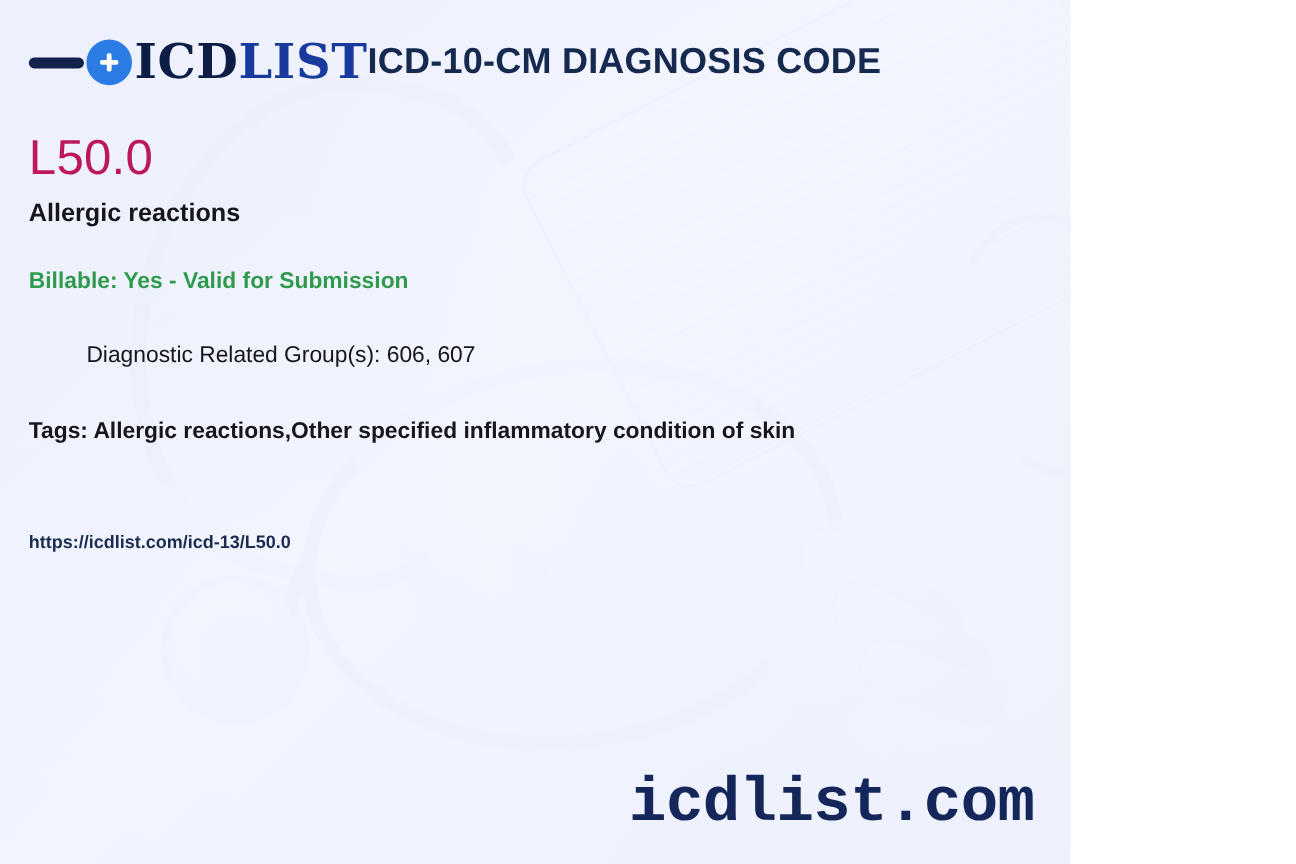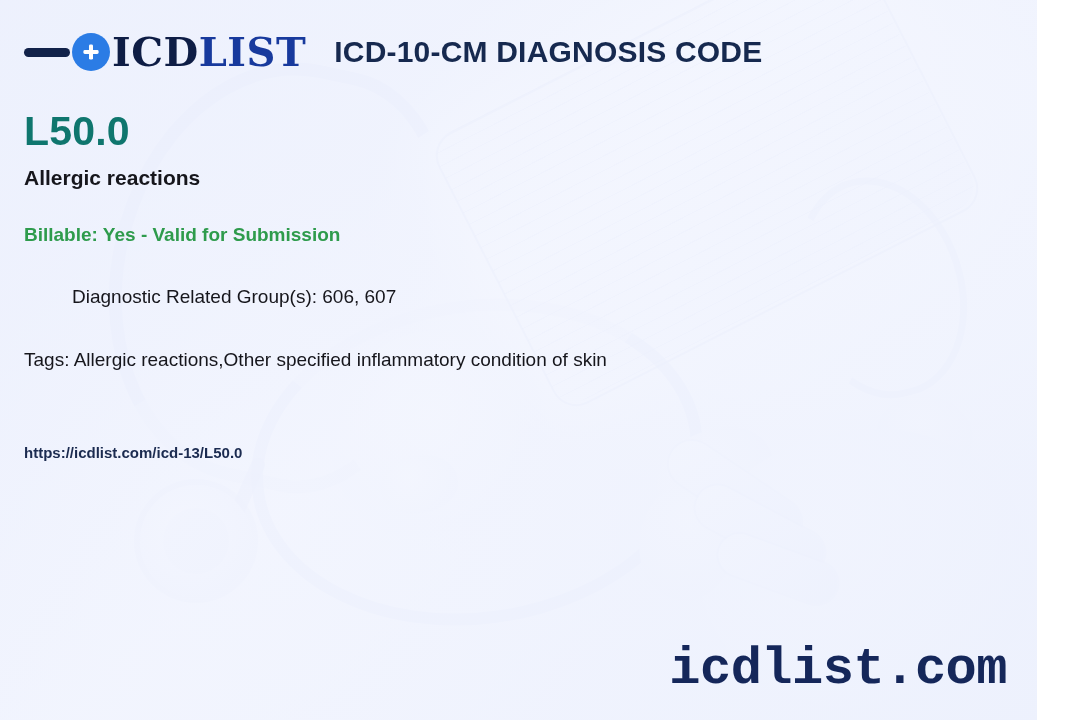--- a/index.html
+++ b/index.html
@@ -6,21 +6,21 @@
     margin: 0;
     padding: 0;
     background: #ffffff;
   }
   body {
     font-family: "Liberation Sans", sans-serif;
   }
 
   .card {
     position: relative;
-    width: 1037px;
+    width: 892px;
     height: 720px;
     overflow: hidden;
     background: #f2f4fd;
   }
 
   
   .bg-layer {
     position: absolute;
     inset: 0;
     overflow: hidden;
@@ -232,36 +232,35 @@
     font-family: "DejaVu Serif", "Liberation Serif", serif;
     font-weight: bold;
     font-size: 40px;
     letter-spacing: 0.5px;
     line-height: 1;
   }
   .logo-icd { color: #0e1d45; }
   .logo-list { color: #183a9d; }
 
   .header-title {
-    margin-left: 28px;
     font-size: 30px;
     font-weight: bold;
     color: #16294f;
     letter-spacing: 0.2px;
     white-space: nowrap;
   }
 
   
   .code {
     position: absolute;
     left: 24px;
     top: 110px;
     font-size: 41px;
-    font-weight: bold;
-    color: #0f766e;
+    font-weight: normal;
+    color: #be185d;
     letter-spacing: 0.2px;
     line-height: 1.05;
   }
   .desc {
     position: absolute;
     left: 24px;
     top: 166px;
     font-size: 21px;
     font-weight: bold;
     color: #16161c;
@@ -281,20 +280,21 @@
     font-size: 19px;
     color: #16161c;
     margin-left: 48px;
   }
   .tags {
     position: absolute;
     left: 24px;
     top: 349px;
     font-size: 19px;
     color: #16161c;
+    font-weight: bold;
   }
   .url {
     position: absolute;
     left: 24px;
     top: 444px;
     font-size: 15px;
     font-weight: bold;
     color: #1b2b50;
   }
   .watermark {

